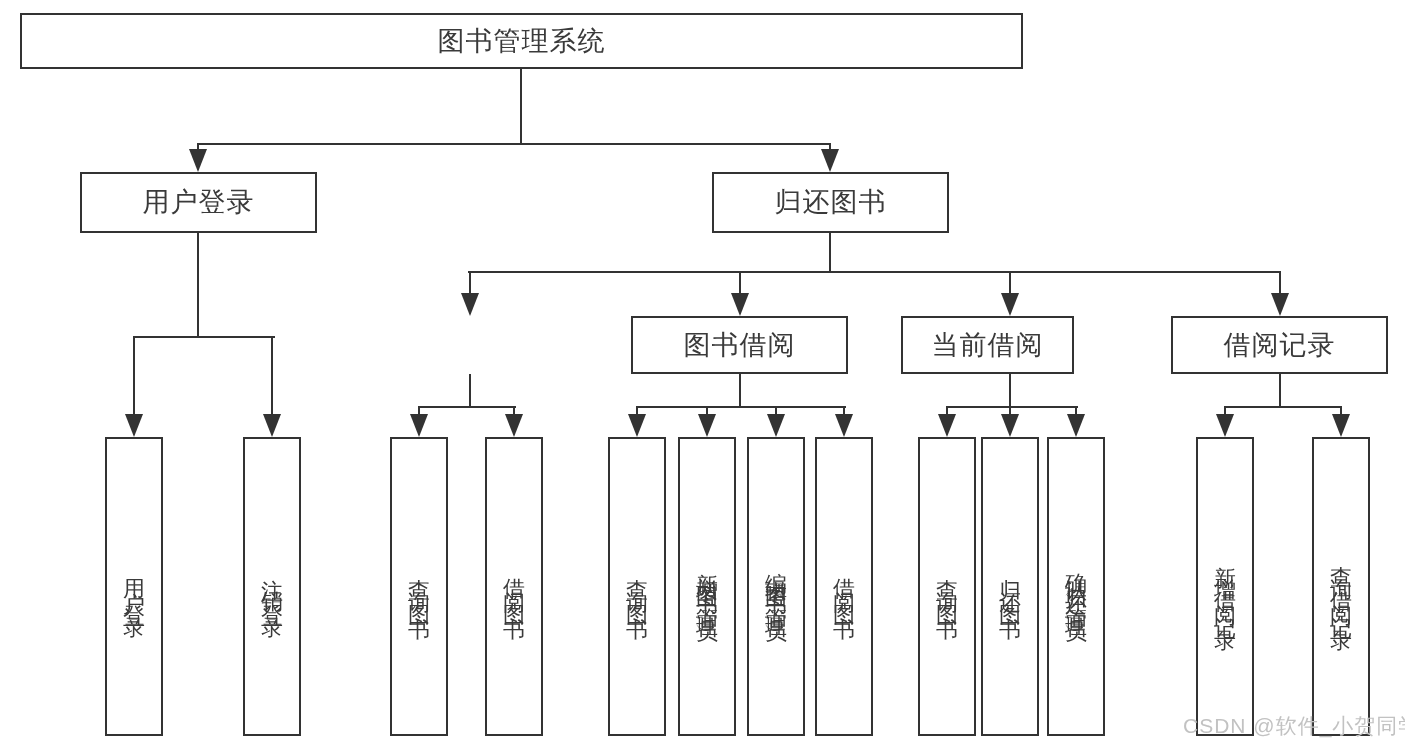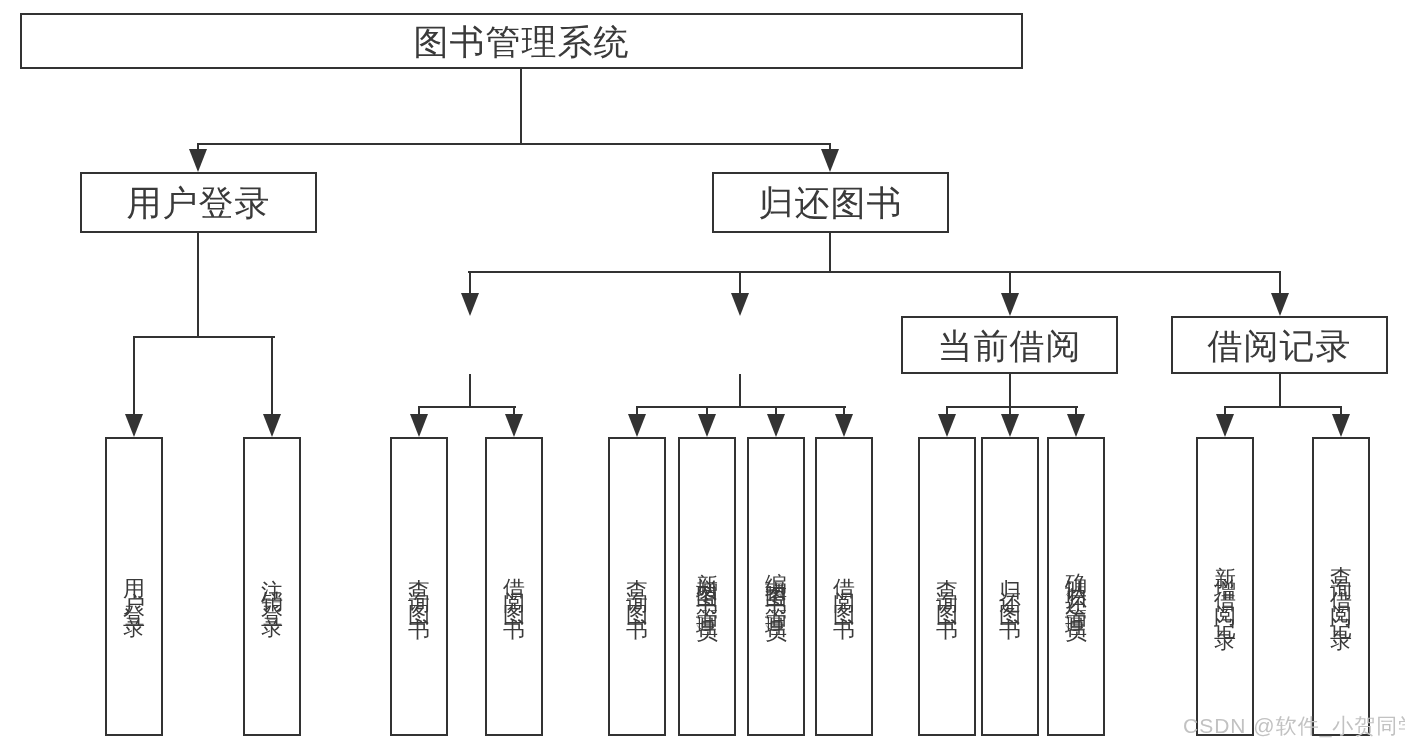--- a/index.html
+++ b/index.html
@@ -17,21 +17,21 @@
     overflow:hidden;
   }
   
   .hbox{
     position:absolute;
     border:2px solid var(--line);
     background:#fff;
     display:flex;align-items:center;justify-content:center;
   }
   .hbox span{
-    font-size:35px;
+    font-size:27px;
     letter-spacing:1px;
     color:var(--text);
     line-height:1;
     white-space:nowrap;
   }
   
   .vbox{
     position:absolute;
     top:437px;width:58px;height:299px;
     border:2px solid var(--line);
@@ -101,21 +101,24 @@
   <div class="hline" style="left:468px;top:271px;width:813px;"></div>
   <div class="vline" style="left:469px;top:271px;height:24px;"></div>
   <div class="arrow" style="left:461px;top:293px;"></div>
   <div class="vline" style="left:739px;top:271px;height:24px;"></div>
   <div class="arrow" style="left:731px;top:293px;"></div>
   <div class="vline" style="left:1009px;top:271px;height:24px;"></div>
   <div class="arrow" style="left:1001px;top:293px;"></div>
   <div class="vline" style="left:1279px;top:271px;height:24px;"></div>
   <div class="arrow" style="left:1271px;top:293px;"></div>
 
-  <div class="hbox" style="left:901px;top:316px;width:217px;height:58px;">
+  <div class="hbox" style="left:631px;top:316px;width:217px;height:58px;">
+    <span>图书借阅</span>
+  </div>
+  <div class="hbox" style="left:901px;top:316px;width:173px;height:58px;">
     <span>当前借阅</span>
   </div>
   <div class="hbox" style="left:1171px;top:316px;width:217px;height:58px;">
     <span>借阅记录</span>
   </div>
 
   <div class="vline" style="left:469px;top:374px;height:34px;"></div>
   <div class="hline" style="left:418px;top:406px;width:98px;"></div>
   <div class="vline" style="left:418px;top:406px;height:10px;"></div>
   <div class="arrow" style="left:410px;top:414px;"></div>

